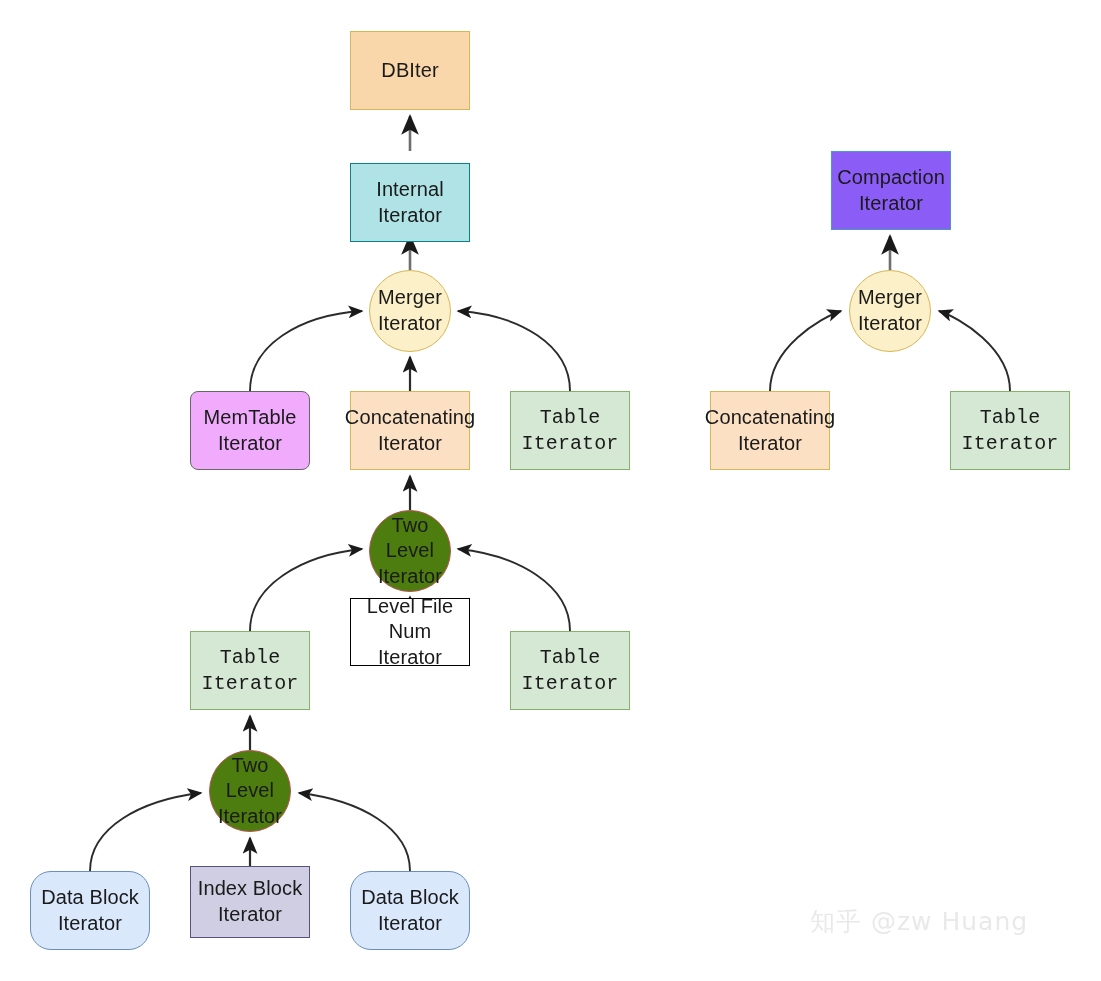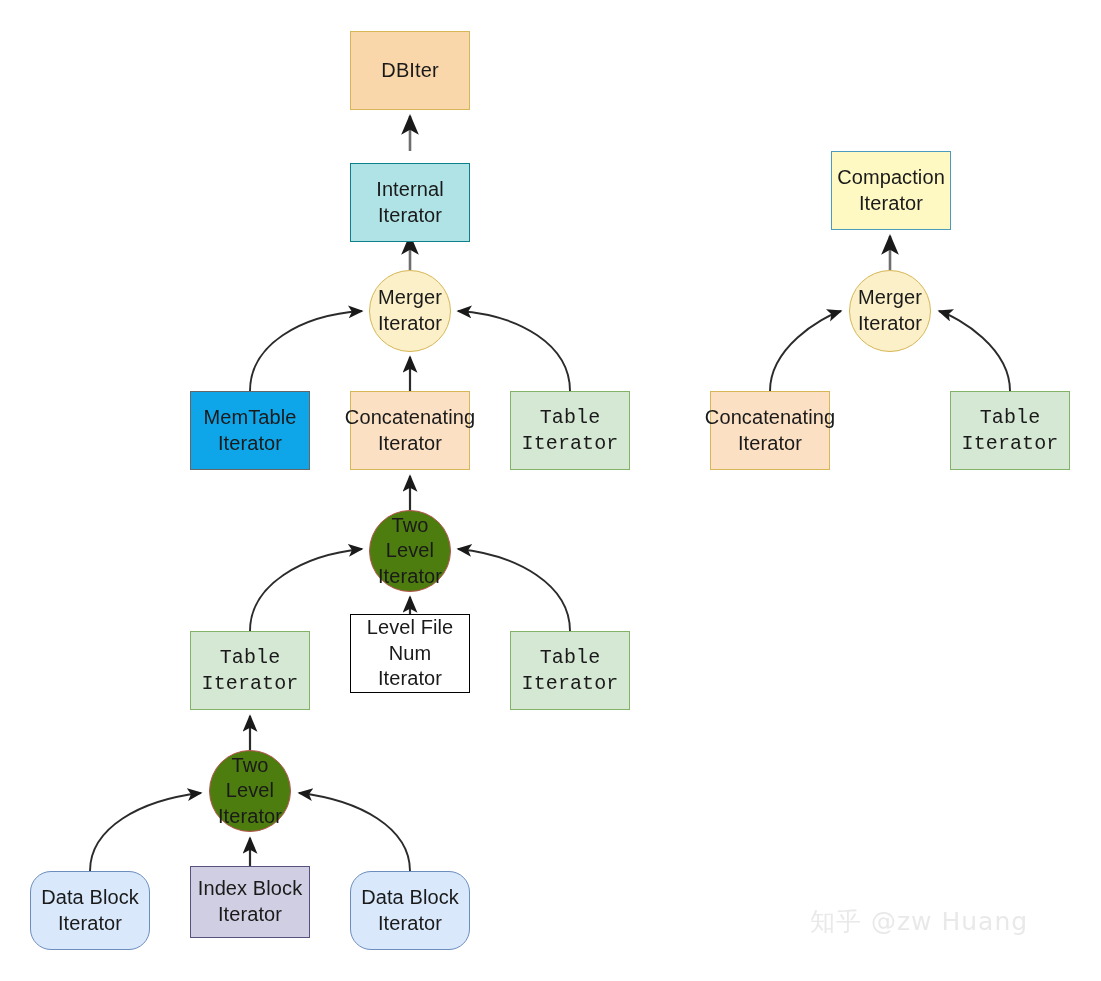--- a/index.html
+++ b/index.html
@@ -50,26 +50,26 @@
     border-radius: 50%;
     border-width: 1.3px;
     border-style: solid;
   }
   
   .fill-orange   { background: #f9d7ab; border-color: #d6b656; }
   .fill-peach    { background: #fbe0c4; border-color: #d6b656; }
   .fill-teal     { background: #b0e3e6; border-color: #0e8088; margin-top: 12px; }
   .fill-yellow   { background: #fbf0c8; border-color: #d6b656; }
   .fill-green    { background: #d5e8d4; border-color: #82b366; font-family: Liberation Mono, monospace; }
-  .fill-gray     { background: #0ea5e9; border-color: #666666; }
+  .fill-gray     { background: #f0abfc; border-color: #666666; border-radius: 8px; }
   .fill-white    { background: #ffffff; border-color: #000000; }
   .fill-pink     { background: #4d7c0f; border-color: #b85450; text-align: center; }
   .fill-blue     { background: #dae8fc; border-color: #6c8ebf; border-radius: 21px; }
   .fill-purple   { background: #d0cee2; border-color: #56517e; }
-  .fill-skyblue  { background: #fef9c3; border-color: #4a9bbd; }
+  .fill-skyblue  { background: #8b5cf6; border-color: #4a9bbd; }
 
   .watermark {
     position: absolute;
     color: #e9e9e9;
     font-size: 25px;
     letter-spacing: 1px;
     white-space: nowrap;
     z-index: 1;
     font-family: "DejaVu Sans", sans-serif;
   }
@@ -143,21 +143,21 @@
   <div class="node circle fill-pink" style="left:369px; top:510px; width:82px; height:82px;">
     <span class="lbl">Two
 Level
 Iterator</span>
   </div>
 
   <div class="node rect fill-green" style="left:190px; top:631px; width:120px; height:79px;">
     <span class="lbl">Table Iterator</span>
   </div>
 
-  <div class="node rect fill-white" style="left:350px; top:614px; width:120px; height:79px;">
+  <div class="node rect fill-white" style="left:350px; top:598px; width:120px; height:68px;">
     <span class="lbl">Level File
 Num
 Iterator</span>
   </div>
 
   <div class="node rect fill-green" style="left:510px; top:631px; width:120px; height:79px;">
     <span class="lbl">Table Iterator</span>
   </div>
 
   <div class="node circle fill-pink" style="left:209px; top:750px; width:82px; height:82px;">

